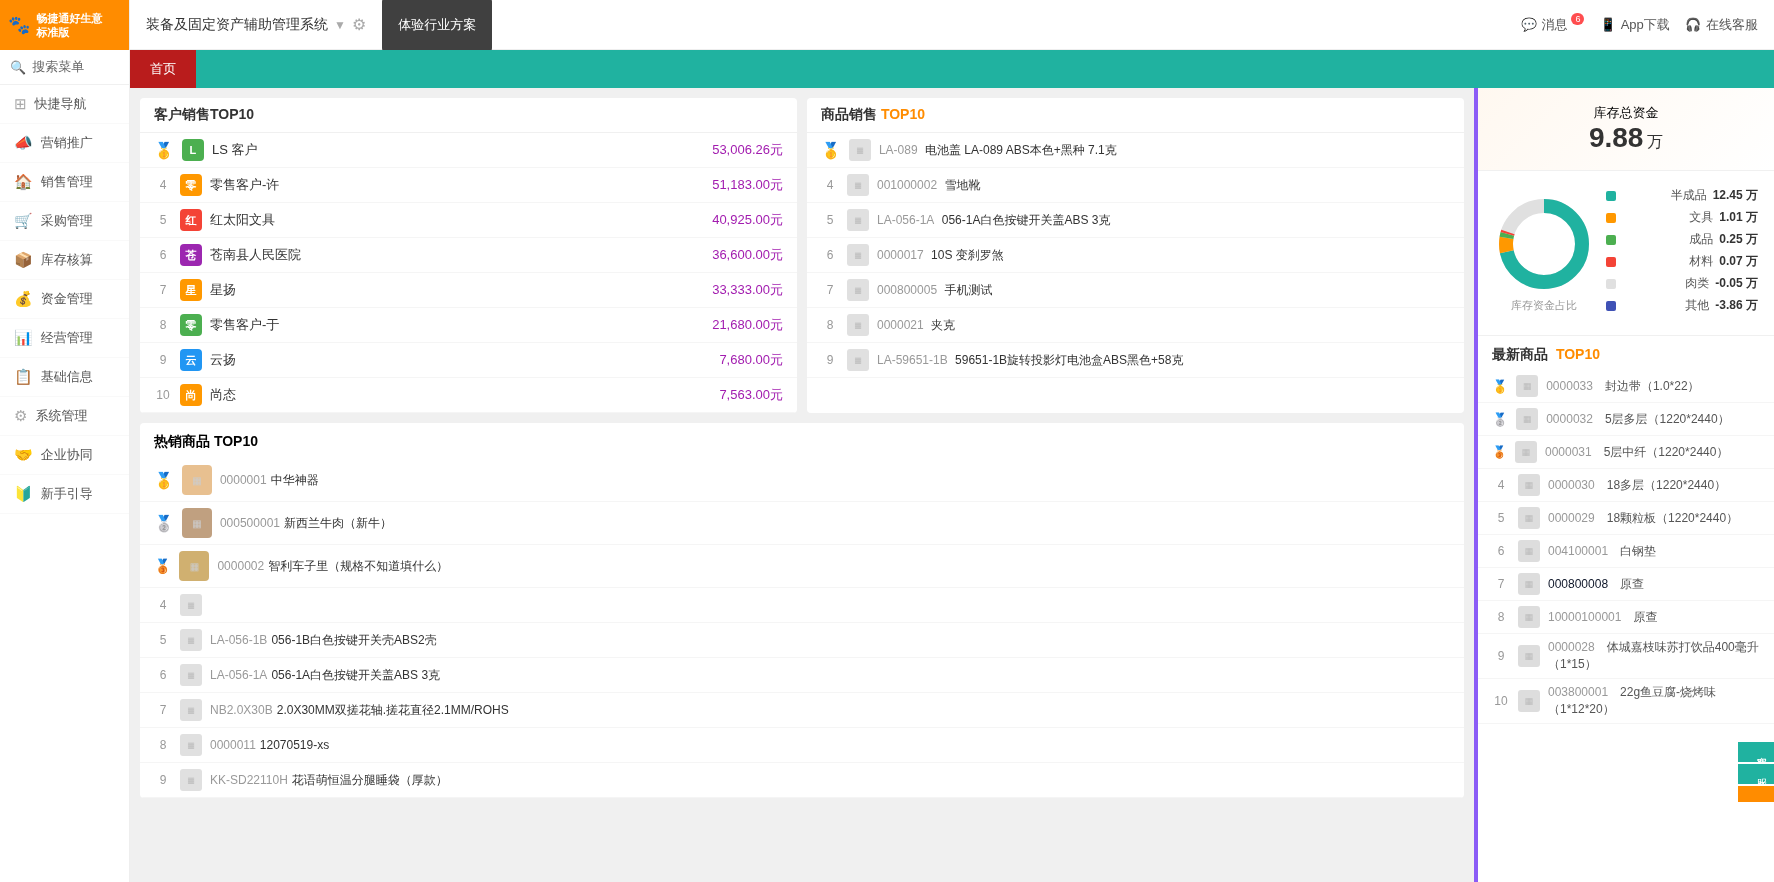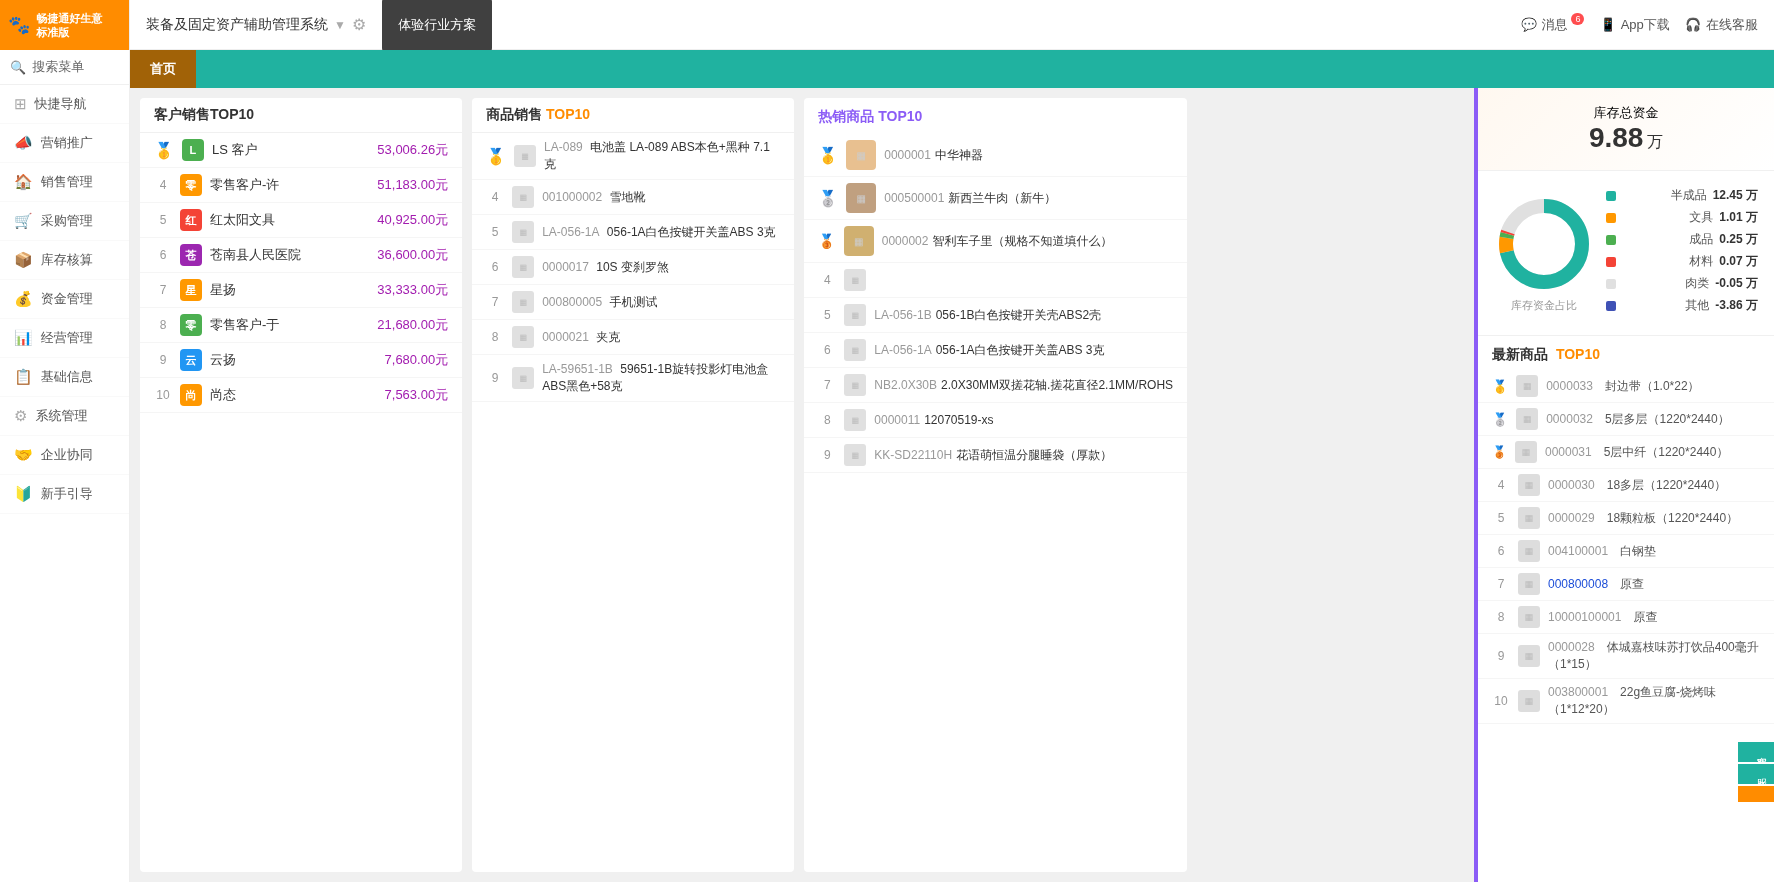--- a/index.html
+++ b/index.html
@@ -121,37 +121,37 @@
       display: flex;
       padding: 0;
     }
     .tabbar-item {
       padding: 10px 20px;
       color: white;
       font-size: 13px;
       cursor: pointer;
       background: #20b2a0;
     }
-    .tabbar-item.active { background: #a16207; font-weight: bold; }
+    .tabbar-item.active { background: #b91c1c; font-weight: normal; }
 
     
     .content {
       flex: 1;
       display: flex;
       overflow: hidden;
       background: #f0f0f0;
     }
 
     
     .middle {
       flex: 1;
       overflow-y: auto;
       padding: 10px;
       display: flex;
-      flex-direction: row;
+      flex-direction: column;
       gap: 10px;
     }
 
     
     .right-panel {
       width: 300px;
       background: #fff;
       overflow-y: auto;
       border-left: 4px solid #8b5cf6;
       padding: 0;
@@ -161,21 +161,21 @@
 
     
     .card {
       background: #fff;
       border-radius: 4px;
       overflow: hidden;
     }
     .card-title {
       font-size: 14px;
       font-weight: bold;
-      color: #8b5cf6;
+      color: #000000;
       padding: 10px 14px 8px;
     }
 
     
     .customer-table { width: 100%; }
     .customer-row {
       display: flex;
       align-items: center;
       padding: 6px 14px;
       border-bottom: 1px solid #f5f5f5;
@@ -717,21 +717,21 @@
           <span class="rank-num">6</span>
           <div class="new-product-img">▦</div>
           <span class="new-product-info">
             <span style="color:#999">004100001</span>　白钢垫
           </span>
         </div>
         <div class="new-product-row">
           <span class="rank-num">7</span>
           <div class="new-product-img">▦</div>
           <span class="new-product-info">
-            <span style="color:#1d4ed8">000800008</span>　原查
+            <span style="color:#0f172a">000800008</span>　原查
           </span>
         </div>
         <div class="new-product-row">
           <span class="rank-num">8</span>
           <div class="new-product-img">▦</div>
           <span class="new-product-info">
             <span style="color:#999">10000100001</span>　原查
           </span>
         </div>
         <div class="new-product-row">

